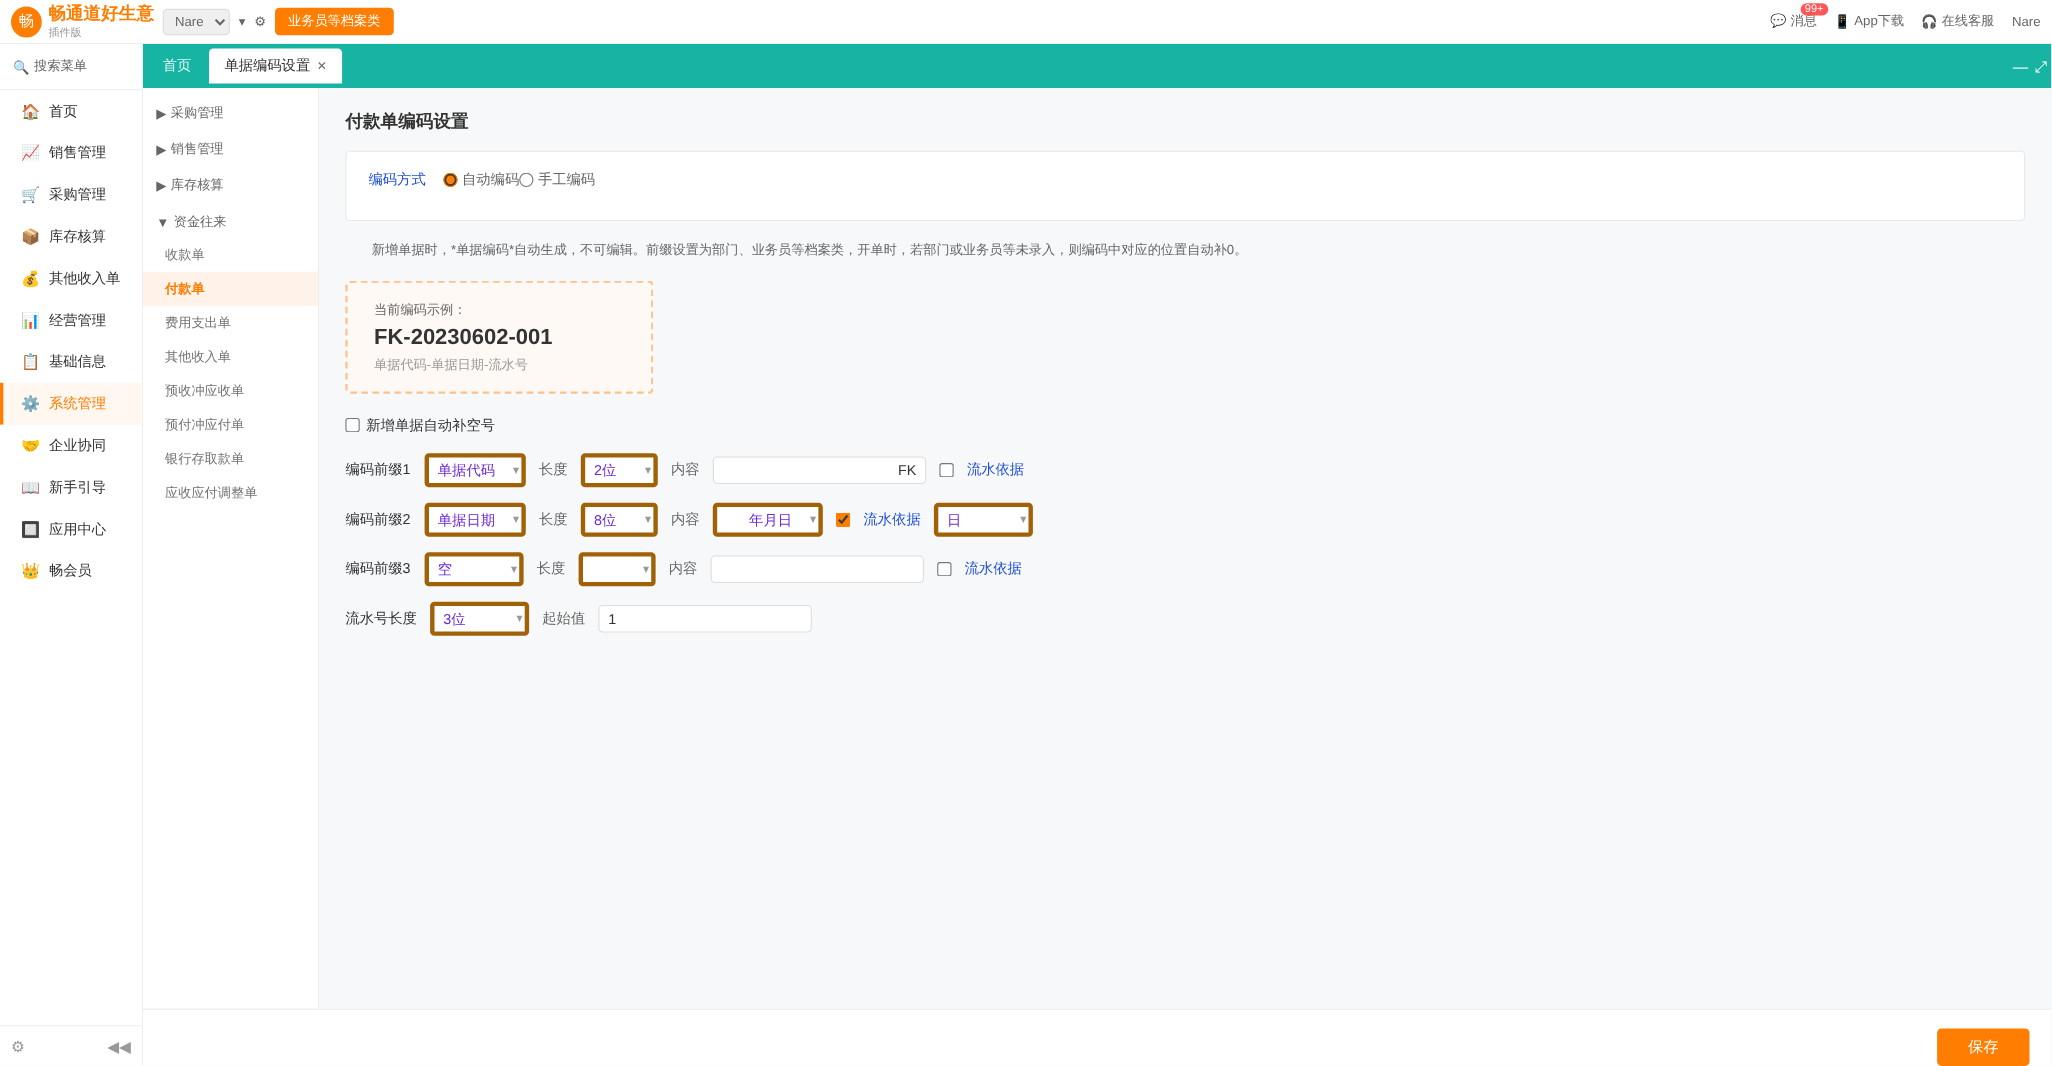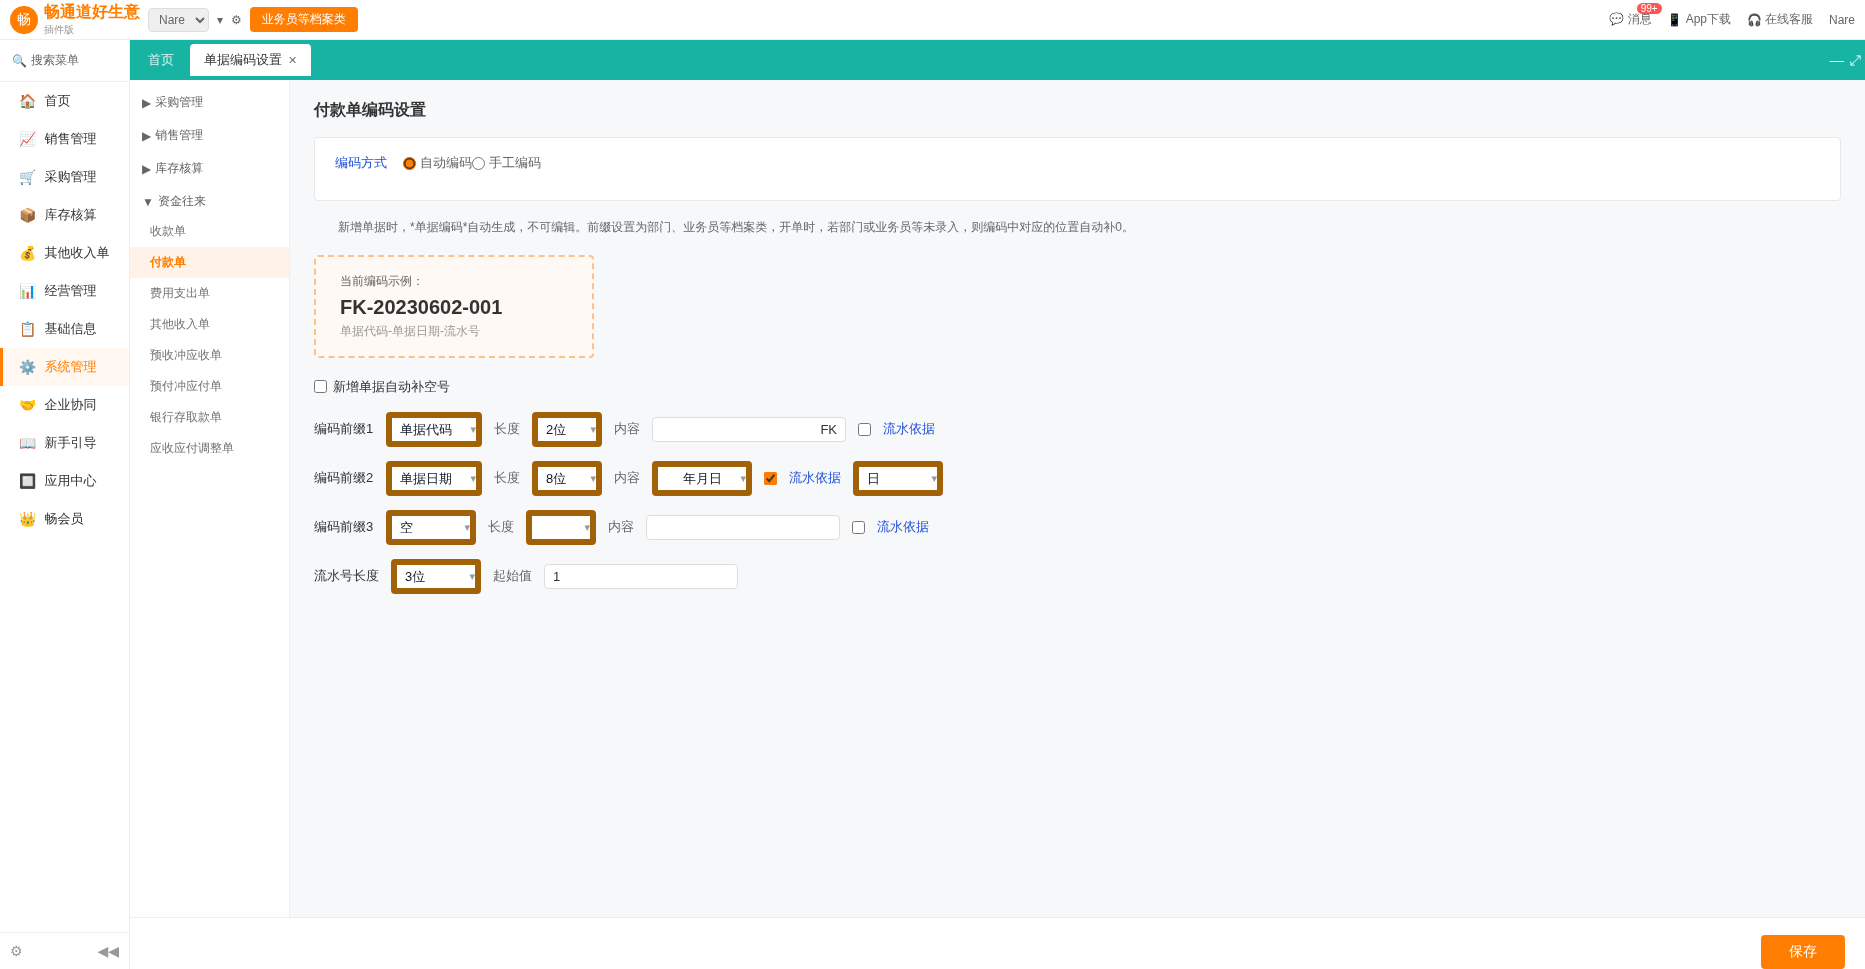--- a/index.html
+++ b/index.html
@@ -158,25 +158,25 @@
     .code-preview-format { font-size: 12px; color: #999; margin-top: 4px; }
 
     
     .checkbox-row { display: flex; align-items: center; gap: 6px; margin-bottom: 16px; font-size: 13px; color: #333; }
     .checkbox-row input[type="checkbox"] { accent-color: #ff7d00; }
 
     
     .form-row { display: flex; align-items: center; gap: 12px; margin-bottom: 14px; flex-wrap: wrap; }
     .form-label { font-size: 13px; color: #333; min-width: 60px; }
     .form-select {
-      border: 6px solid #a16207;
+      border: 4px solid #a16207;
       border-radius: 4px;
       padding: 4px 24px 4px 8px;
       font-size: 13px;
-      color: #0f172a;
+      color: #6d28d9;
       background: #fff;
       appearance: none;
       cursor: pointer;
       min-width: 90px;
       position: relative;
     }
     .select-wrapper { position: relative; display: inline-block; }
     .select-wrapper::after {
       content: '▾';
       position: absolute;

